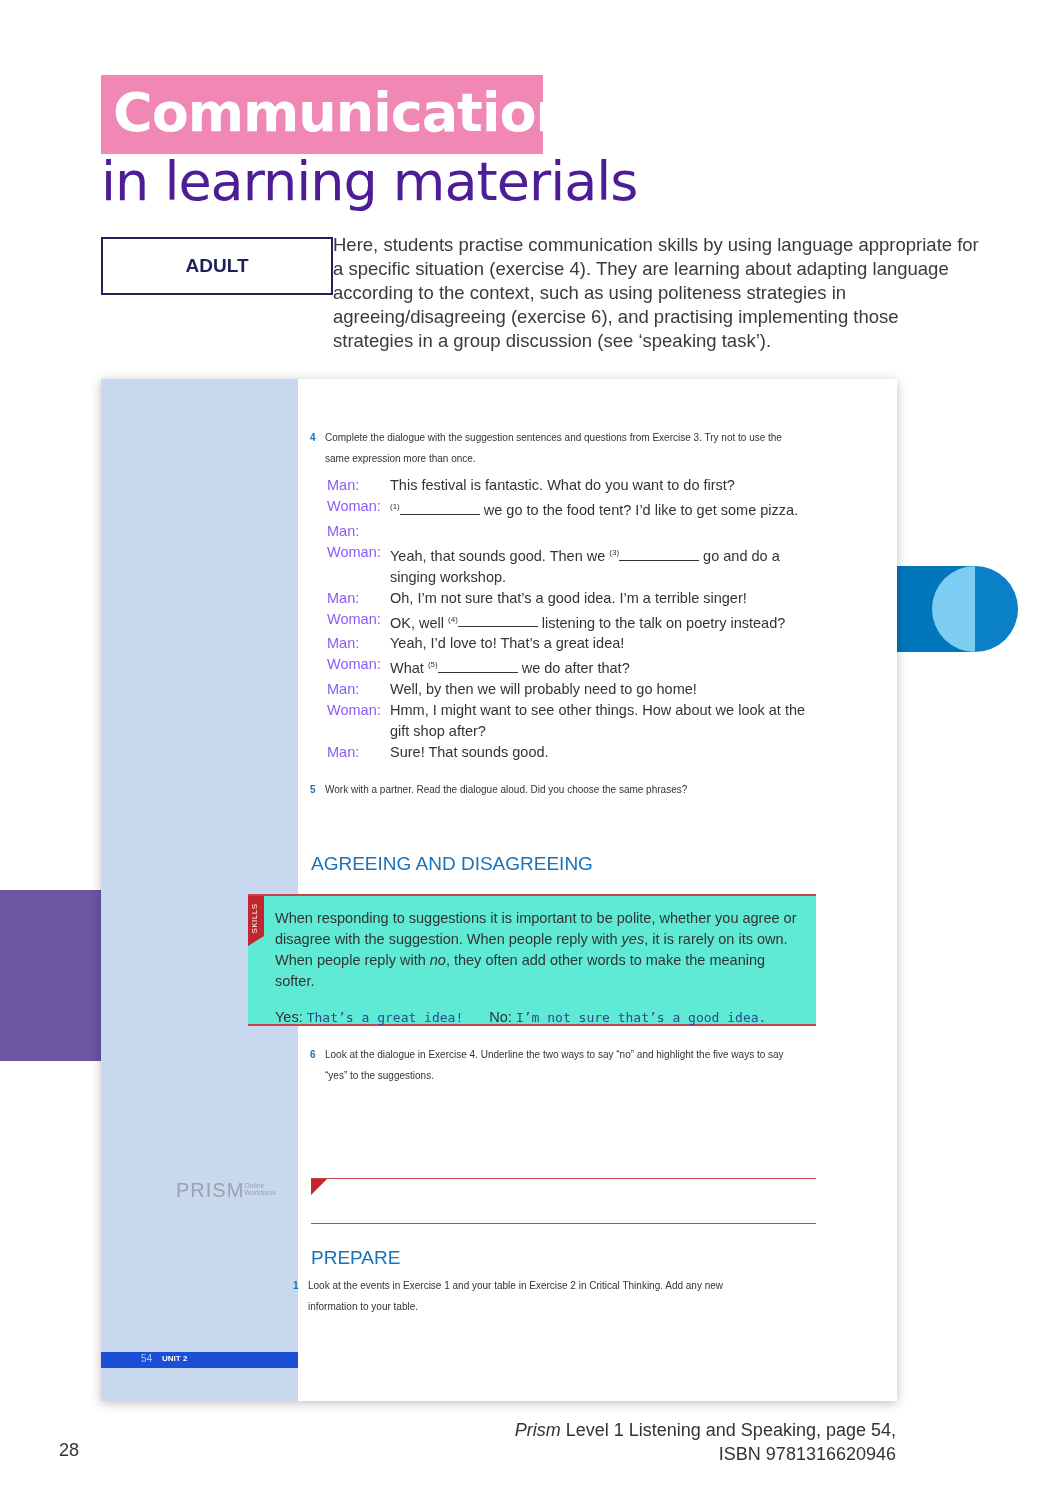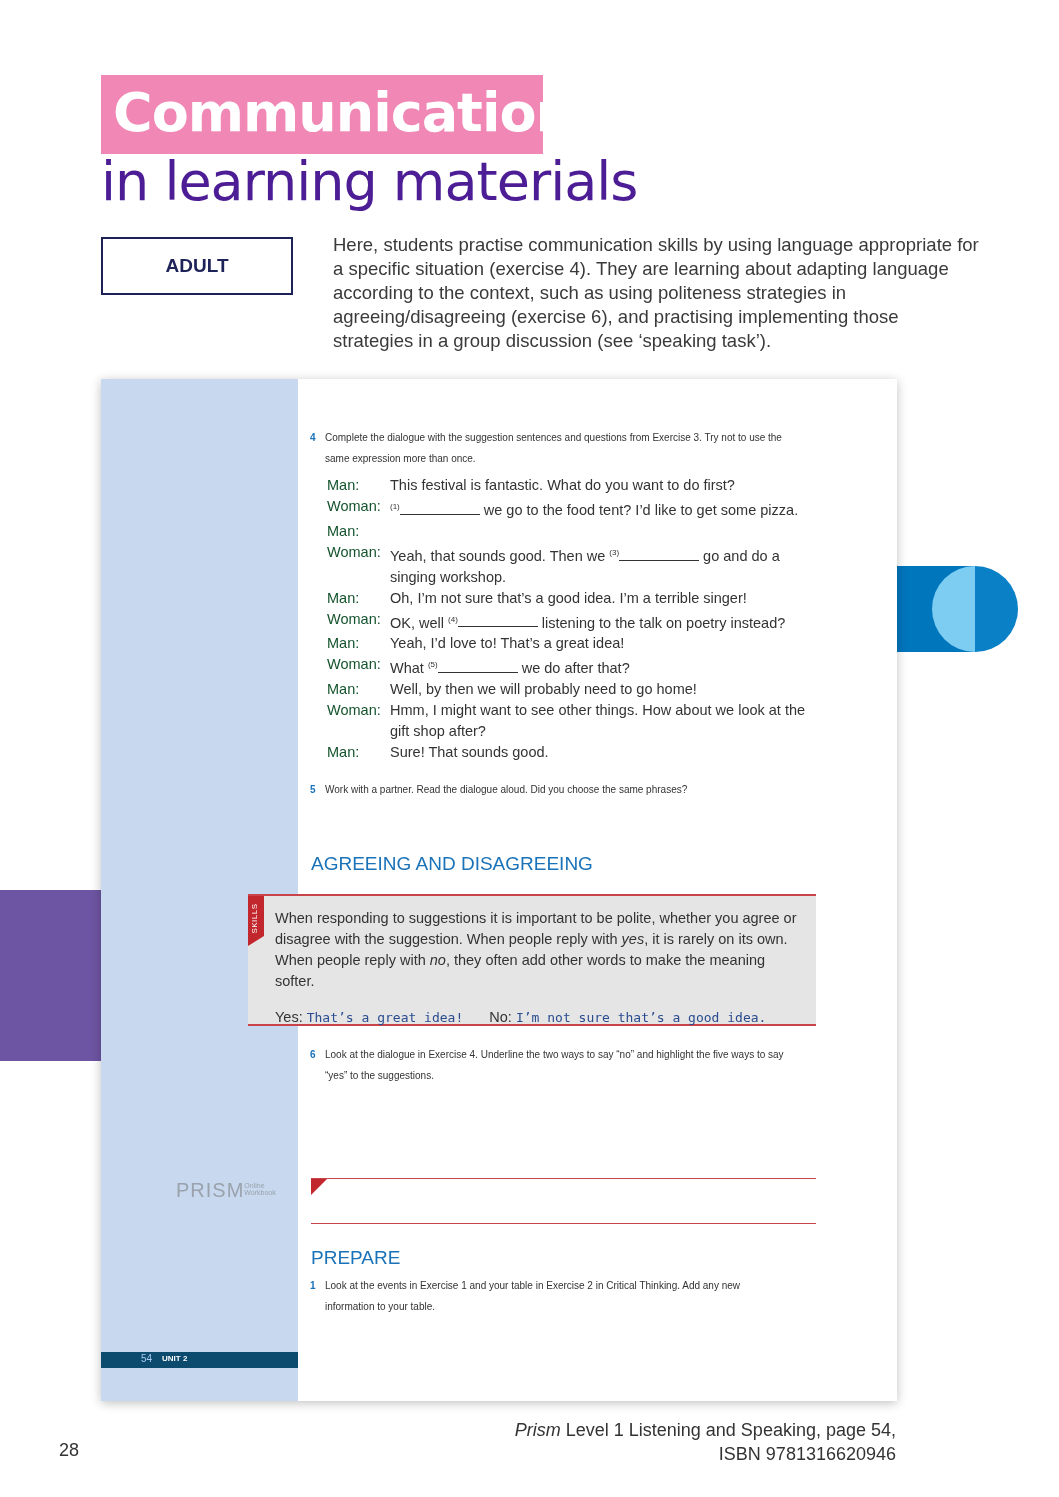--- a/index.html
+++ b/index.html
@@ -16,21 +16,21 @@
   .title-pink span {
     position:absolute; left:12px; top:6px;
     font-family:"DejaVu Sans", sans-serif; font-weight:bold; font-size:54px;
     color:#ffffff; letter-spacing:-1px;
   }
   .title-line2 {
     left:101px; top:150px; font-family:"DejaVu Sans", sans-serif;
     font-size:54px; color:#4c1d95; letter-spacing:-1px; font-weight:500;
   }
   .level-box {
-    left:101px; top:237px; width:192px; height:58px; border:2px solid #1d2359;
+    left:101px; top:237px; width:232px; height:58px; border:2px solid #1d2359;
     box-sizing:border-box; display:flex; align-items:center; justify-content:center;
     font-size:19px; color:#1d2359; font-weight:bold;
   }
   .intro {
     left:333px; top:233px; width:650px; font-size:18.5px; line-height:24px; color:#3a3a3a;
   }
 
   
   .blue-tab { left:897px; top:566px; width:78px; height:86px; background:#0076bd; }
   .blue-half { left:932px; top:566px; width:86px; height:86px; border-radius:50%; overflow:hidden; }
@@ -43,29 +43,29 @@
     left:101px; top:379px; width:796px; height:1022px; background:#ffffff;
     box-shadow:0 2px 10px rgba(0,0,0,0.25);
   }
   .page-side { left:0; top:0; width:197px; height:1022px; background:#c8d8ee; }
 
   .ex { font-size:10px; line-height:21px; color:#333; }
   .ex .num { color:#1a72b8; font-weight:bold; display:inline-block; width:15px; }
   .ex .txt { display:inline-block; vertical-align:top; }
   .dlg { font-size:14.5px; line-height:21px; color:#333; }
   .dlg .row { display:flex; }
-  .dlg .sp { width:63px; flex:none; color:#14532d; }
+  .dlg .sp { width:63px; flex:none; color:#8b5cf6; }
   .dlg .ln { flex:1; }
   .blank { display:inline-block; border-bottom:1px solid #333; width:80px; height:12px; vertical-align:baseline; }
   sup { font-size:8px; }
 
   .h-blue { color:#1a72b8; font-size:19px; }
 
   .skills-box {
-    left:147px; top:515px; width:568px; height:128px; background:#e5e5e5;
+    left:147px; top:515px; width:568px; height:128px; background:#5eead4;
     border-top:2px solid #c8434a; border-bottom:2px solid #c8434a;
   }
   .skills-tag {
     position:absolute; left:0; top:0; width:16px; height:50px; background:#c1272d;
     clip-path:polygon(0 0,100% 0,100% 80%,0 100%);
   }
   .skills-tag span {
     position:absolute; left:-9px; top:18px; transform:rotate(-90deg);
     font-size:8px; color:#fff; letter-spacing:0.5px;
   }
@@ -94,21 +94,21 @@
   }
   .task-flag {
     position:absolute; left:0; top:0; width:16px; height:16px; background:#c1272d;
     clip-path:polygon(0 0,100% 0,0 100%);
   }
   .task-text {
     position:absolute; left:23px; top:1px; width:470px;
     font-family:"Liberation Serif", serif; font-size:15px; line-height:21px; color:#333;
   }
 
-  .unit-bar { left:0; top:973px; width:197px; height:16px; background:#0c4a6e; }
+  .unit-bar { left:0; top:973px; width:197px; height:16px; background:#1d4ed8; }
   .unit-bar .pg { position:absolute; left:40px; top:1px; color:#a9cdee; font-size:10px; }
   .unit-bar .unit { position:absolute; left:61px; top:2px; color:#ffffff; font-size:8px; font-weight:bold; }
 
   .caption {
     right:163px; top:1418px; text-align:right; font-size:18px; line-height:24px; color:#333;
   }
   .pagenum { left:59px; top:1440px; font-size:18px; color:#333; }
 </style>
 </head>
 <body>
@@ -210,21 +210,21 @@
 
   <div class="abs prism-logo">
     <span>PRISM</span><small><b>Online</b><br><span>Workbook</span></small>
   </div>
 
   <div class="abs task-box">
     <div class="task-flag"></div>
   </div>
 
   <div class="abs h-blue" style="left:210px; top:868px;">PREPARE</div>
-  <div class="abs ex" style="left:209px; top:896px; width:480px;">
+  <div class="abs ex" style="left:192px; top:896px; width:480px;">
     <span class="num">1</span><span class="txt" style="width:420px;">Look at the events in Exercise 1 and your table in Exercise 2 in Critical Thinking. Add any new information to your table.</span>
   </div>
 
   <div class="abs unit-bar">
     <span class="pg">54</span>
     <span class="unit">UNIT 2</span>
   </div>
 </div>
 
 <div class="abs caption">

